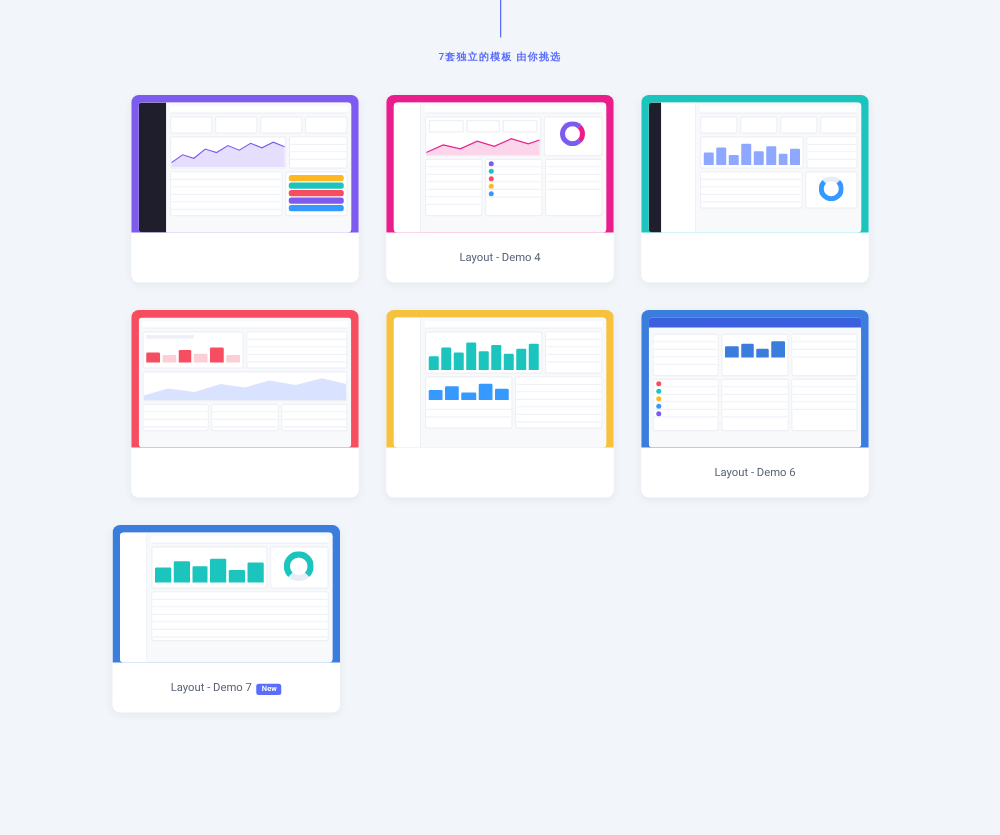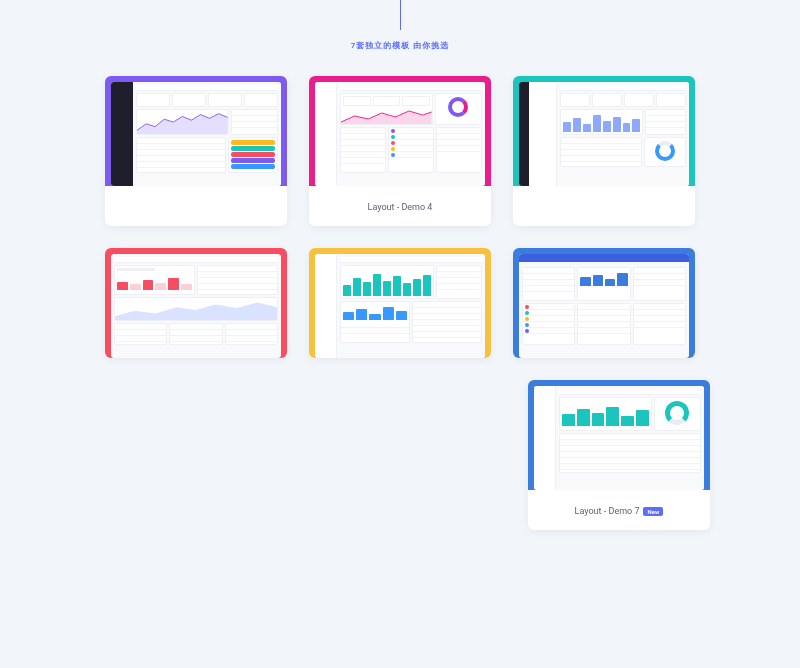--- a/index.html
+++ b/index.html
@@ -59,21 +59,21 @@
     .badge {
       background: #5b6dff;
       color: #fff;
       font-size: 6px;
       padding: 1px 4px;
       border-radius: 2px;
       font-weight: 600;
     }
     .row-center {
       display: flex;
-      justify-content: flex-end;
+      justify-content: flex-start;
       gap: 22px;
       padding: 0 90px;
       margin-top: 22px;
     }
 
     
     .mock {
       width: 100%;
       height: 100%;
       background: #fff;
@@ -491,20 +491,23 @@
                   <div class="mock-list-row"></div>
                   <div class="mock-list-row"></div>
                   <div class="mock-list-row"></div>
                   <div class="mock-list-row"></div>
                 </div>
             </div>
           </div>
         </div>
       </div>
     </div>
+    <div class="card-label">
+        <span>Layout - Demo 6</span>
+      </div>
   </div>
 </div>
 
 <div class="row-center">
 
   <div class="card">
     <div class="card-preview" style="background:#3b7ddd">
       <div class="mock">
         <div class="mock-sidebar-light"></div>
         <div class="mock-content">

